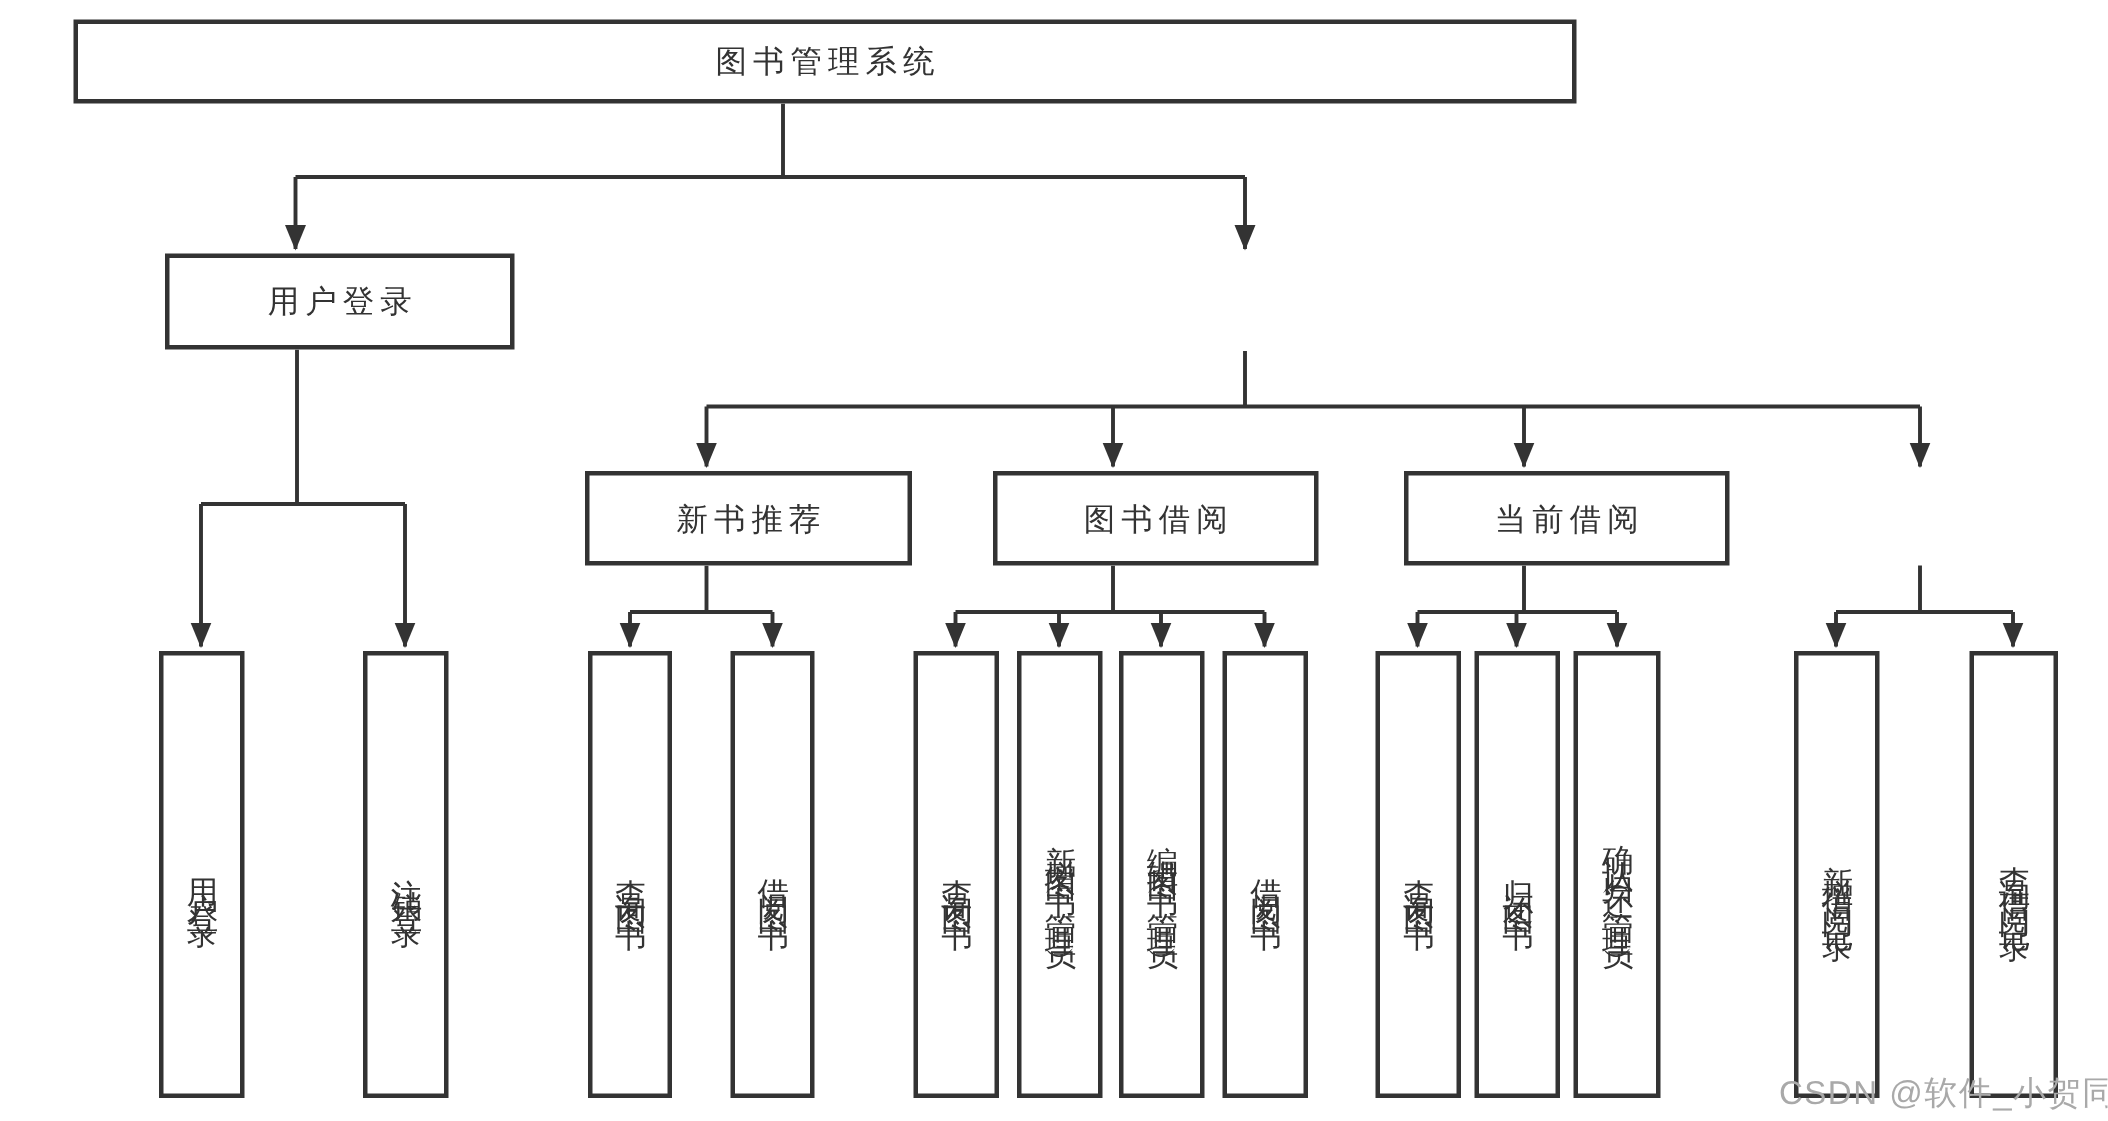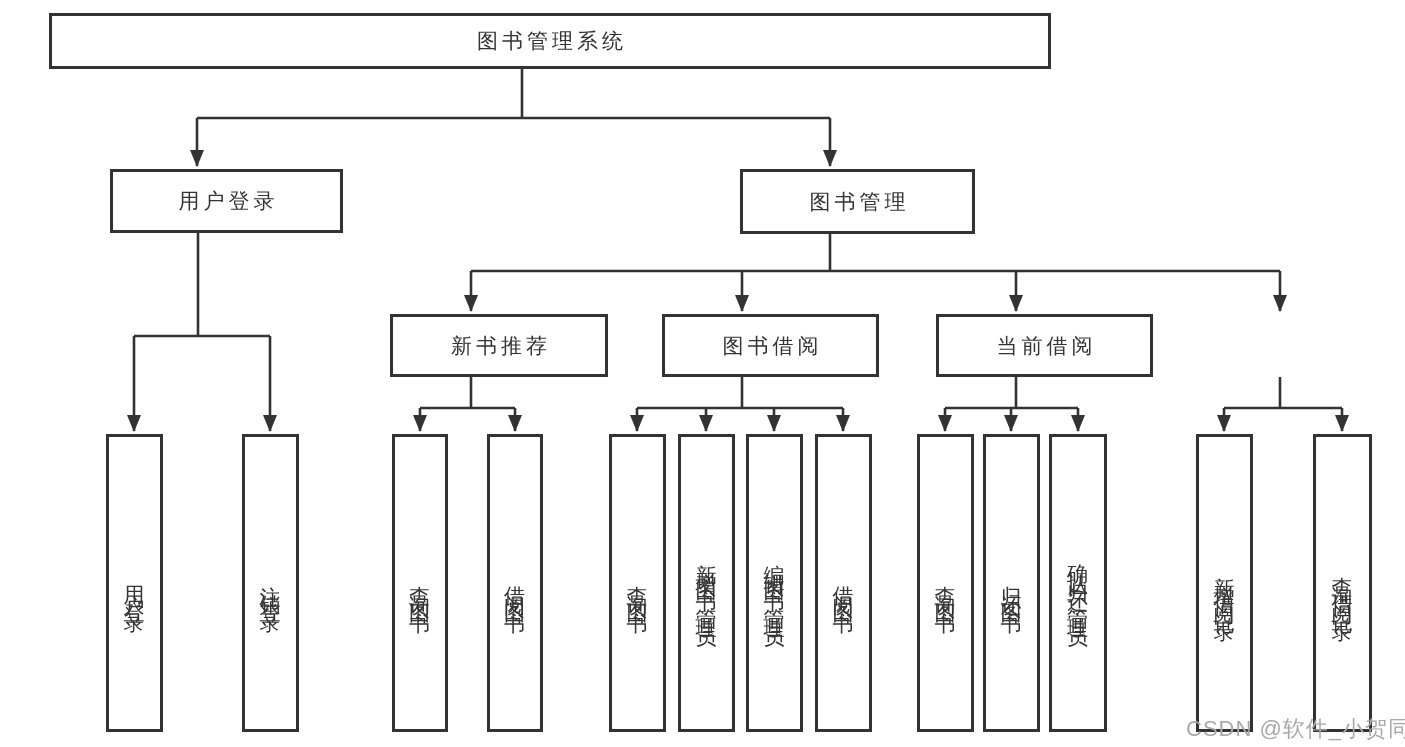--- a/index.html
+++ b/index.html
@@ -119,23 +119,20 @@
     <path d="M1342 408 V431" marker-end="url(#arw)"></path>
   </svg>
 
   <div class="box hbox" style="left:21px;top:13px;width:1002px;height:56px;">
     <span class="lbl">图书管理系统</span>
   </div>
 
   <div class="box hbox" style="left:82px;top:169px;width:233px;height:64px;">
     <span class="lbl">用户登录</span>
   </div>
-  <div class="box hbox" style="left:712px;top:169px;width:235px;height:65px;">
-    <span class="lbl">图书管理</span>
-  </div>
 
   <div class="box hbox" style="left:362px;top:314px;width:218px;height:63px;">
     <span class="lbl">新书推荐</span>
   </div>
   <div class="box hbox" style="left:634px;top:314px;width:217px;height:63px;">
     <span class="lbl">图书借阅</span>
   </div>
   <div class="box hbox" style="left:908px;top:314px;width:217px;height:63px;">
     <span class="lbl">当前借阅</span>
   </div>

